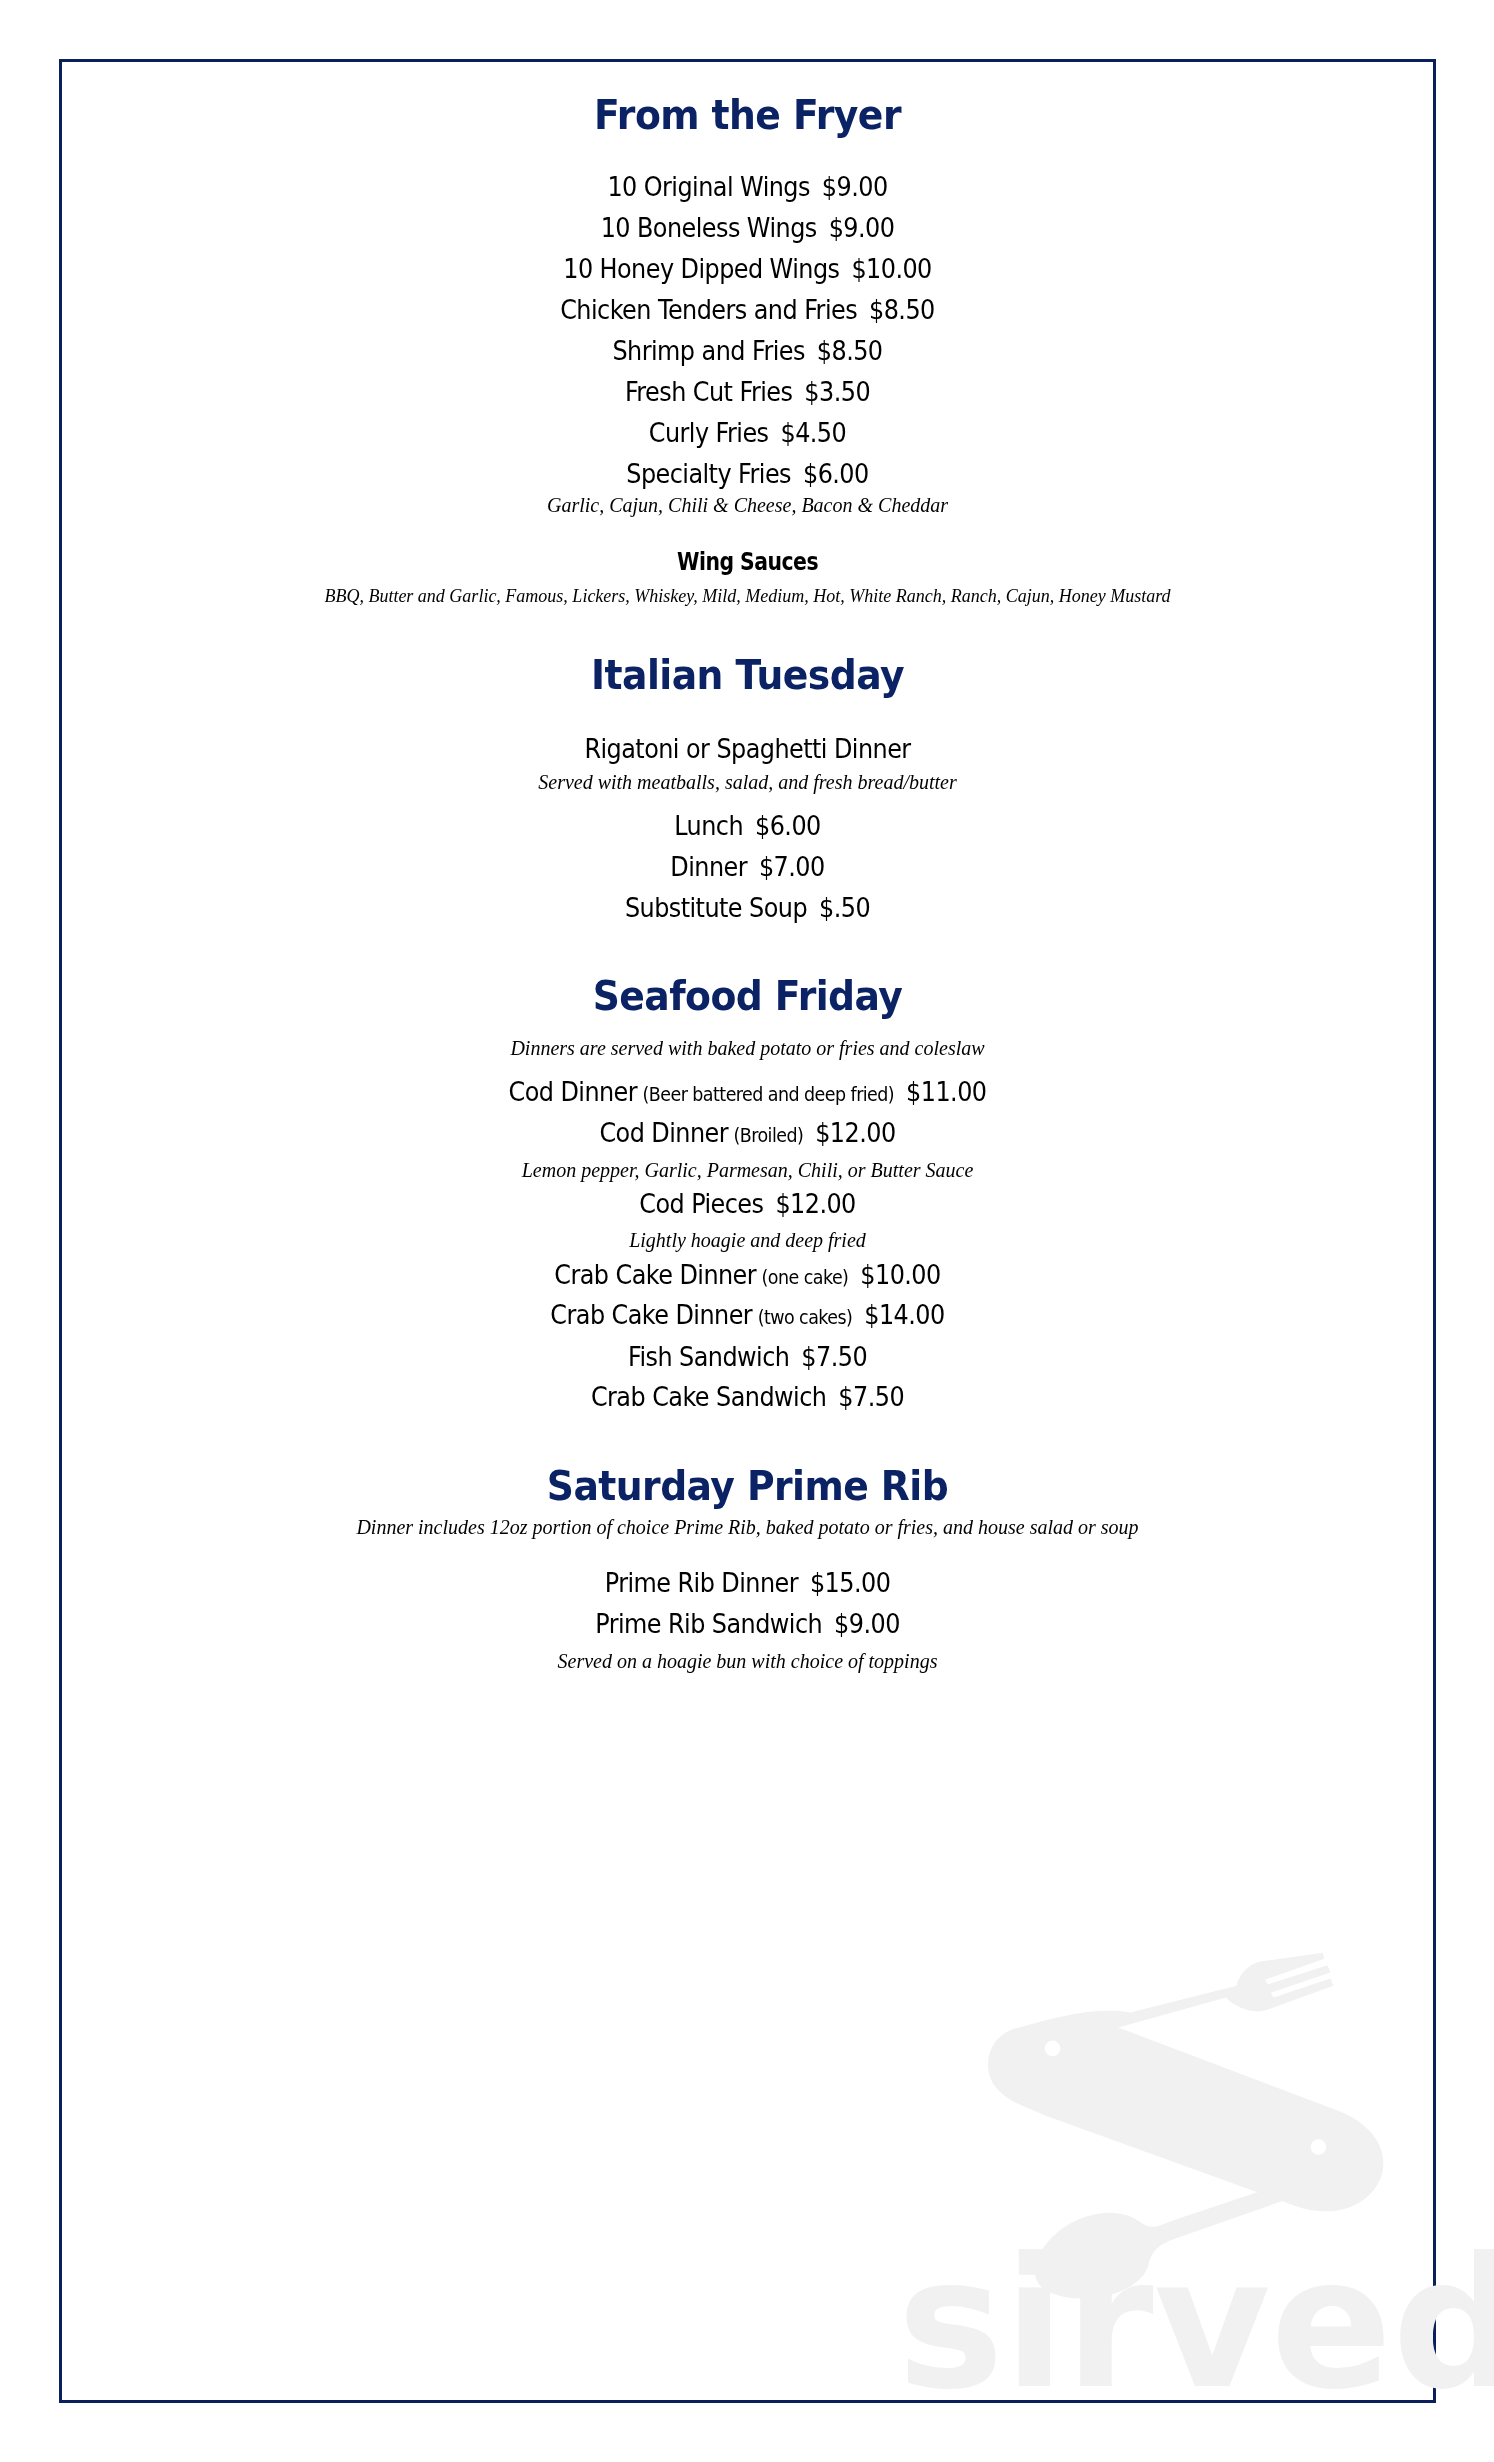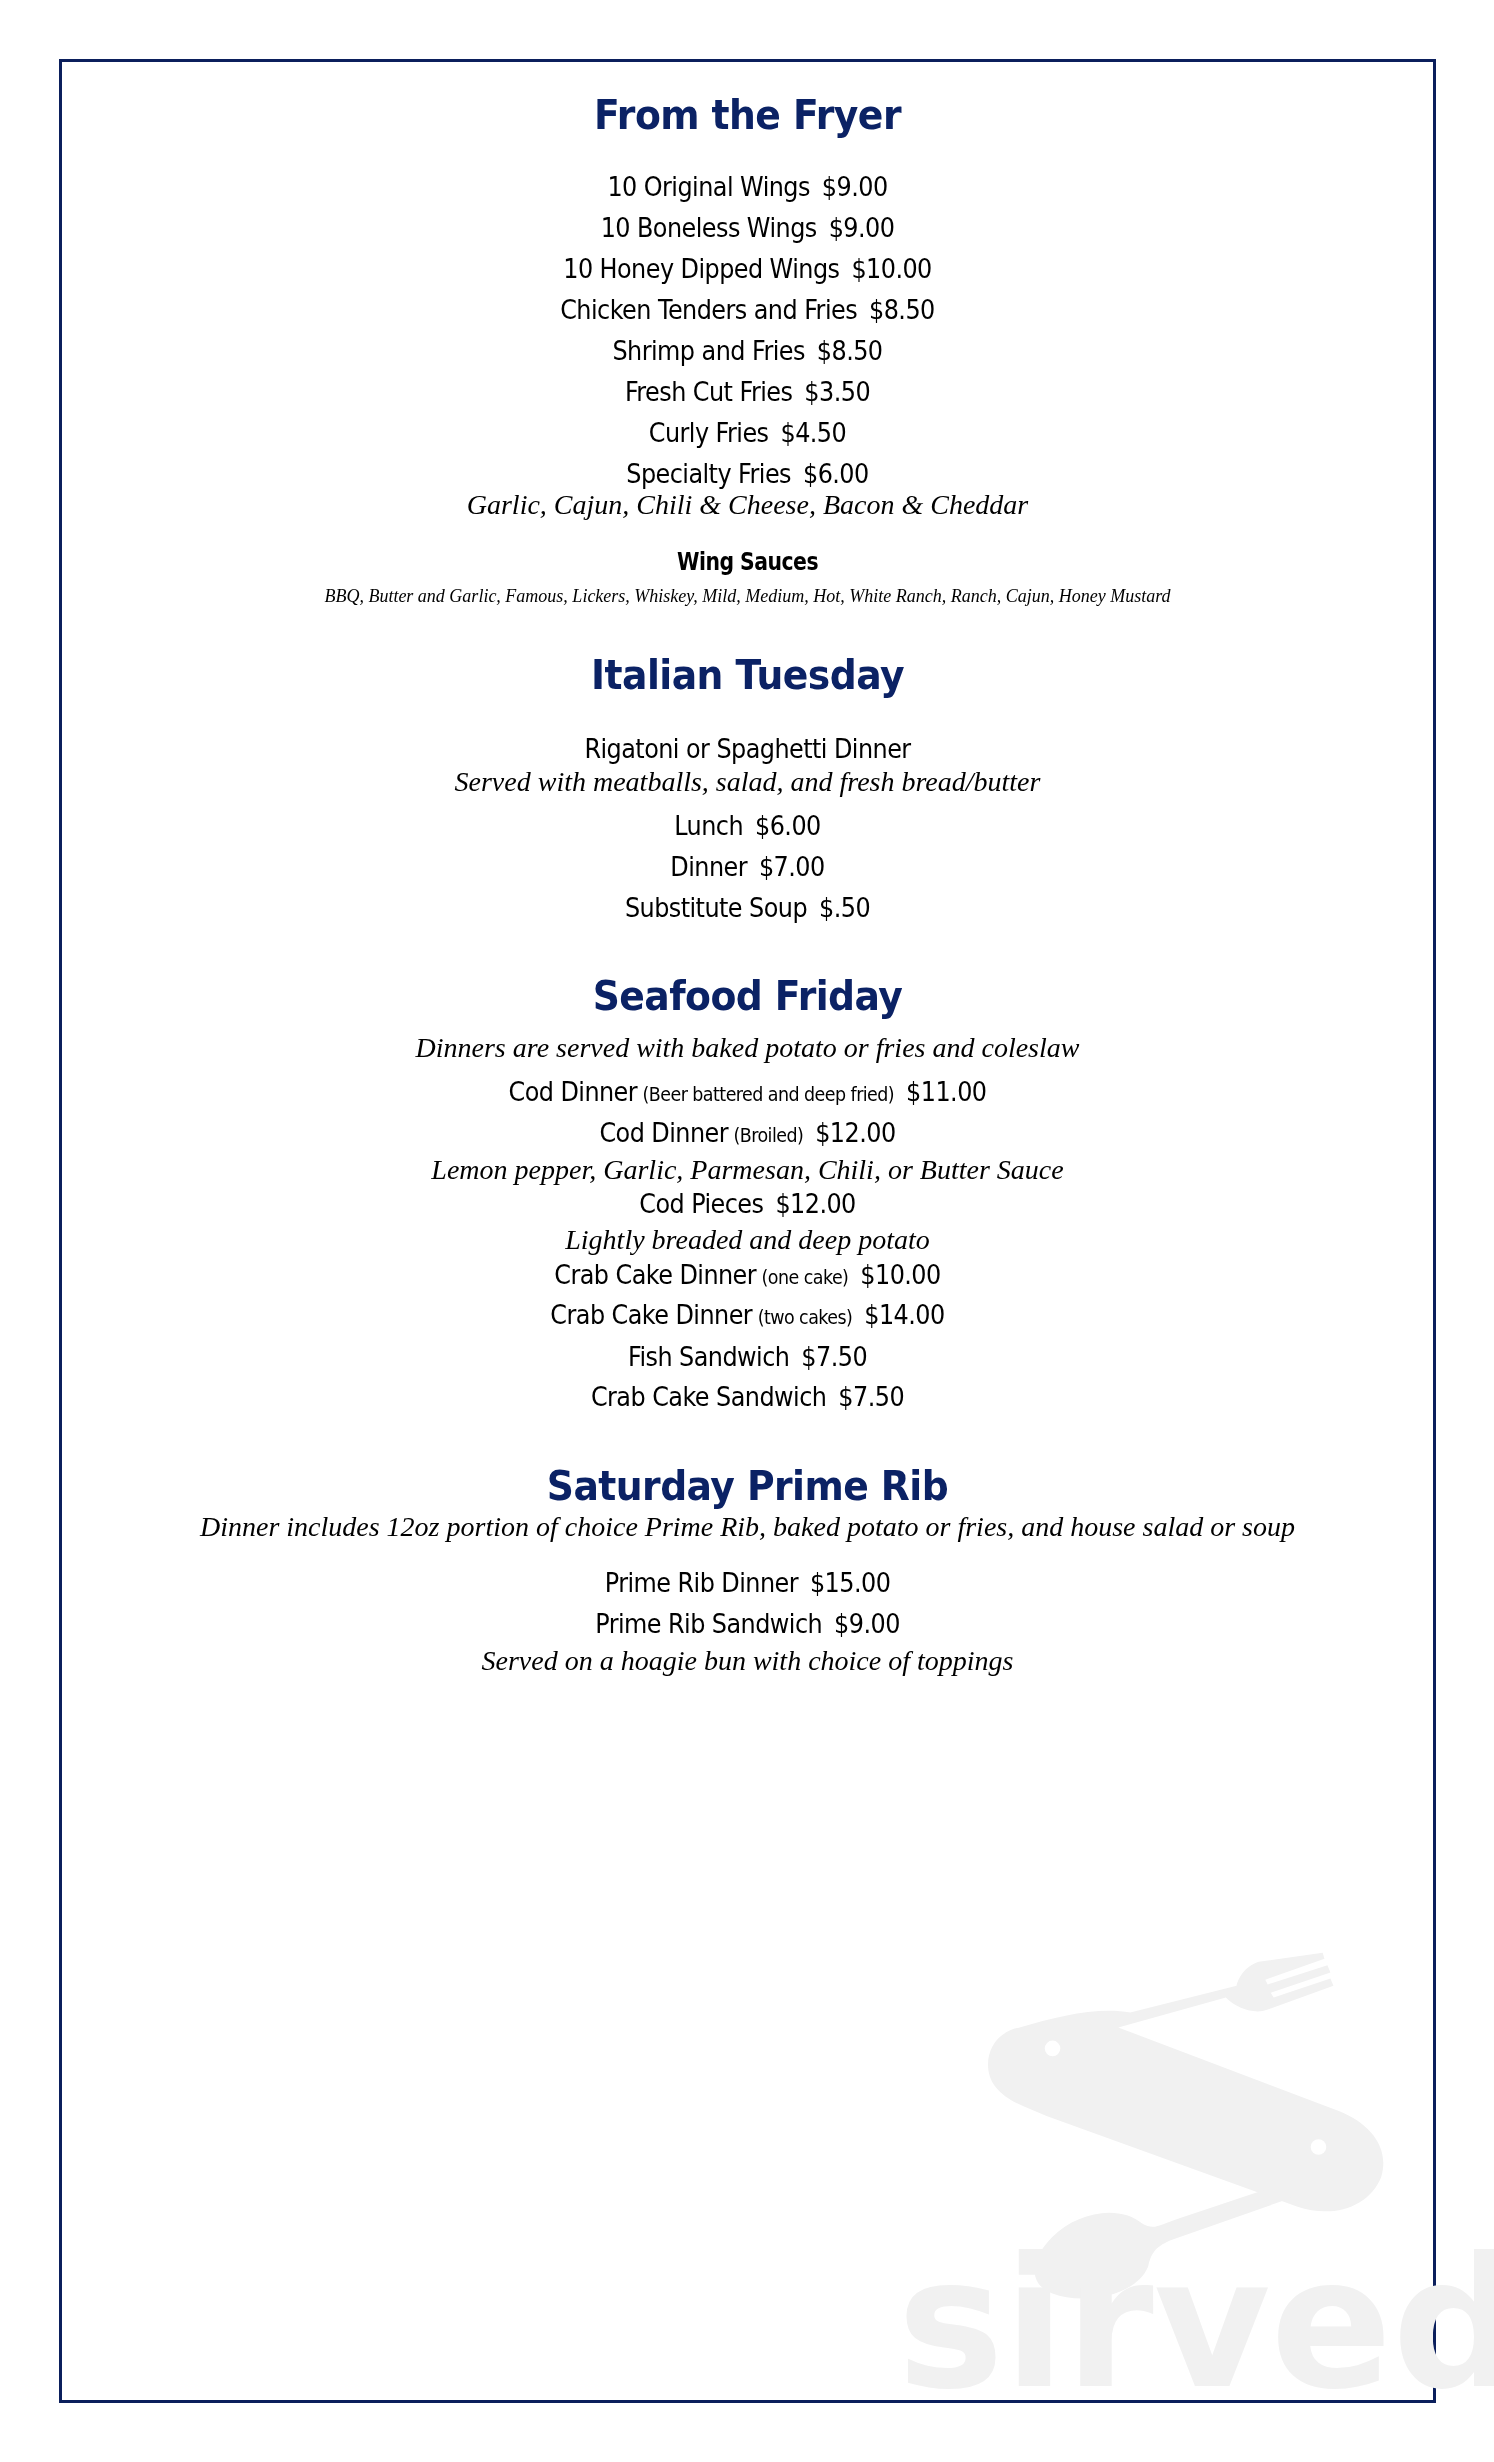--- a/index.html
+++ b/index.html
@@ -15,21 +15,21 @@
     position: absolute; left: 0; width: 1495px; text-align: center; white-space: nowrap;
     transform: translateY(-50%); line-height: 1;
   }
   .heading {
     color: #0b2265; font-family: "DejaVu Sans", sans-serif; font-size: 41px; font-weight: bold;
     letter-spacing: -0.6px; transform: translateY(-50%) scaleX(0.92);
   }
   .item { font-family: "DejaVu Sans", sans-serif; font-size: 26px; letter-spacing: -0.6px; transform: translateY(-50%) scaleX(0.92); }
   .item .price { margin-left: 13px; }
   .item .note { font-size: 19px; margin-left: 6px; }
-  .sub { font-family: "Liberation Serif", serif; font-style: italic; font-size: 28px; }
+  .sub { font-family: "Liberation Serif", serif; font-style: italic; font-size: 20px; }
   .subhead { font-family: "DejaVu Sans", sans-serif; font-weight: bold; font-size: 24px; letter-spacing: -0.6px; transform: translateY(-50%) scaleX(0.85); }
   .sauces { font-family: "Liberation Serif", serif; font-style: italic; font-size: 18px; }
   .watermark { position: absolute; left: 879px; top: 1896px; width: 616px; height: 502px; pointer-events: none; }
 </style>
 </head>
 <body>
 
 <div class="frame"></div>
 
 <div class="line heading" style="top:115px">From the Fryer</div>
@@ -51,21 +51,21 @@
 <div class="line item" style="top:826px"><span>Lunch</span><span class="price">$6.00</span></div>
 <div class="line item" style="top:867px"><span>Dinner</span><span class="price">$7.00</span></div>
 <div class="line item" style="top:908px"><span>Substitute Soup</span><span class="price">$.50</span></div>
 
 <div class="line heading" style="top:996px">Seafood Friday</div>
 <div class="line sub" style="top:1048px">Dinners are served with baked potato or fries and coleslaw</div>
 <div class="line item" style="top:1092px"><span>Cod Dinner</span><span class="note">(Beer battered and deep fried)</span><span class="price">$11.00</span></div>
 <div class="line item" style="top:1133px"><span>Cod Dinner</span><span class="note">(Broiled)</span><span class="price">$12.00</span></div>
 <div class="line sub" style="top:1170px">Lemon pepper, Garlic, Parmesan, Chili, or Butter Sauce</div>
 <div class="line item" style="top:1204px"><span>Cod Pieces</span><span class="price">$12.00</span></div>
-<div class="line sub" style="top:1240px">Lightly breaded and deep potato</div>
+<div class="line sub" style="top:1240px">Lightly hoagie and deep fried</div>
 <div class="line item" style="top:1275px"><span>Crab Cake Dinner</span><span class="note">(one cake)</span><span class="price">$10.00</span></div>
 <div class="line item" style="top:1315px"><span>Crab Cake Dinner</span><span class="note">(two cakes)</span><span class="price">$14.00</span></div>
 <div class="line item" style="top:1357px"><span>Fish Sandwich</span><span class="price">$7.50</span></div>
 <div class="line item" style="top:1397px"><span>Crab Cake Sandwich</span><span class="price">$7.50</span></div>
 
 <div class="line heading" style="top:1486px">Saturday Prime Rib</div>
 <div class="line sub" style="top:1527px">Dinner includes 12oz portion of choice Prime Rib, baked potato or fries, and house salad or soup</div>
 <div class="line item" style="top:1583px"><span>Prime Rib Dinner</span><span class="price">$15.00</span></div>
 <div class="line item" style="top:1624px"><span>Prime Rib Sandwich</span><span class="price">$9.00</span></div>
 <div class="line sub" style="top:1661px">Served on a hoagie bun with choice of toppings</div>

